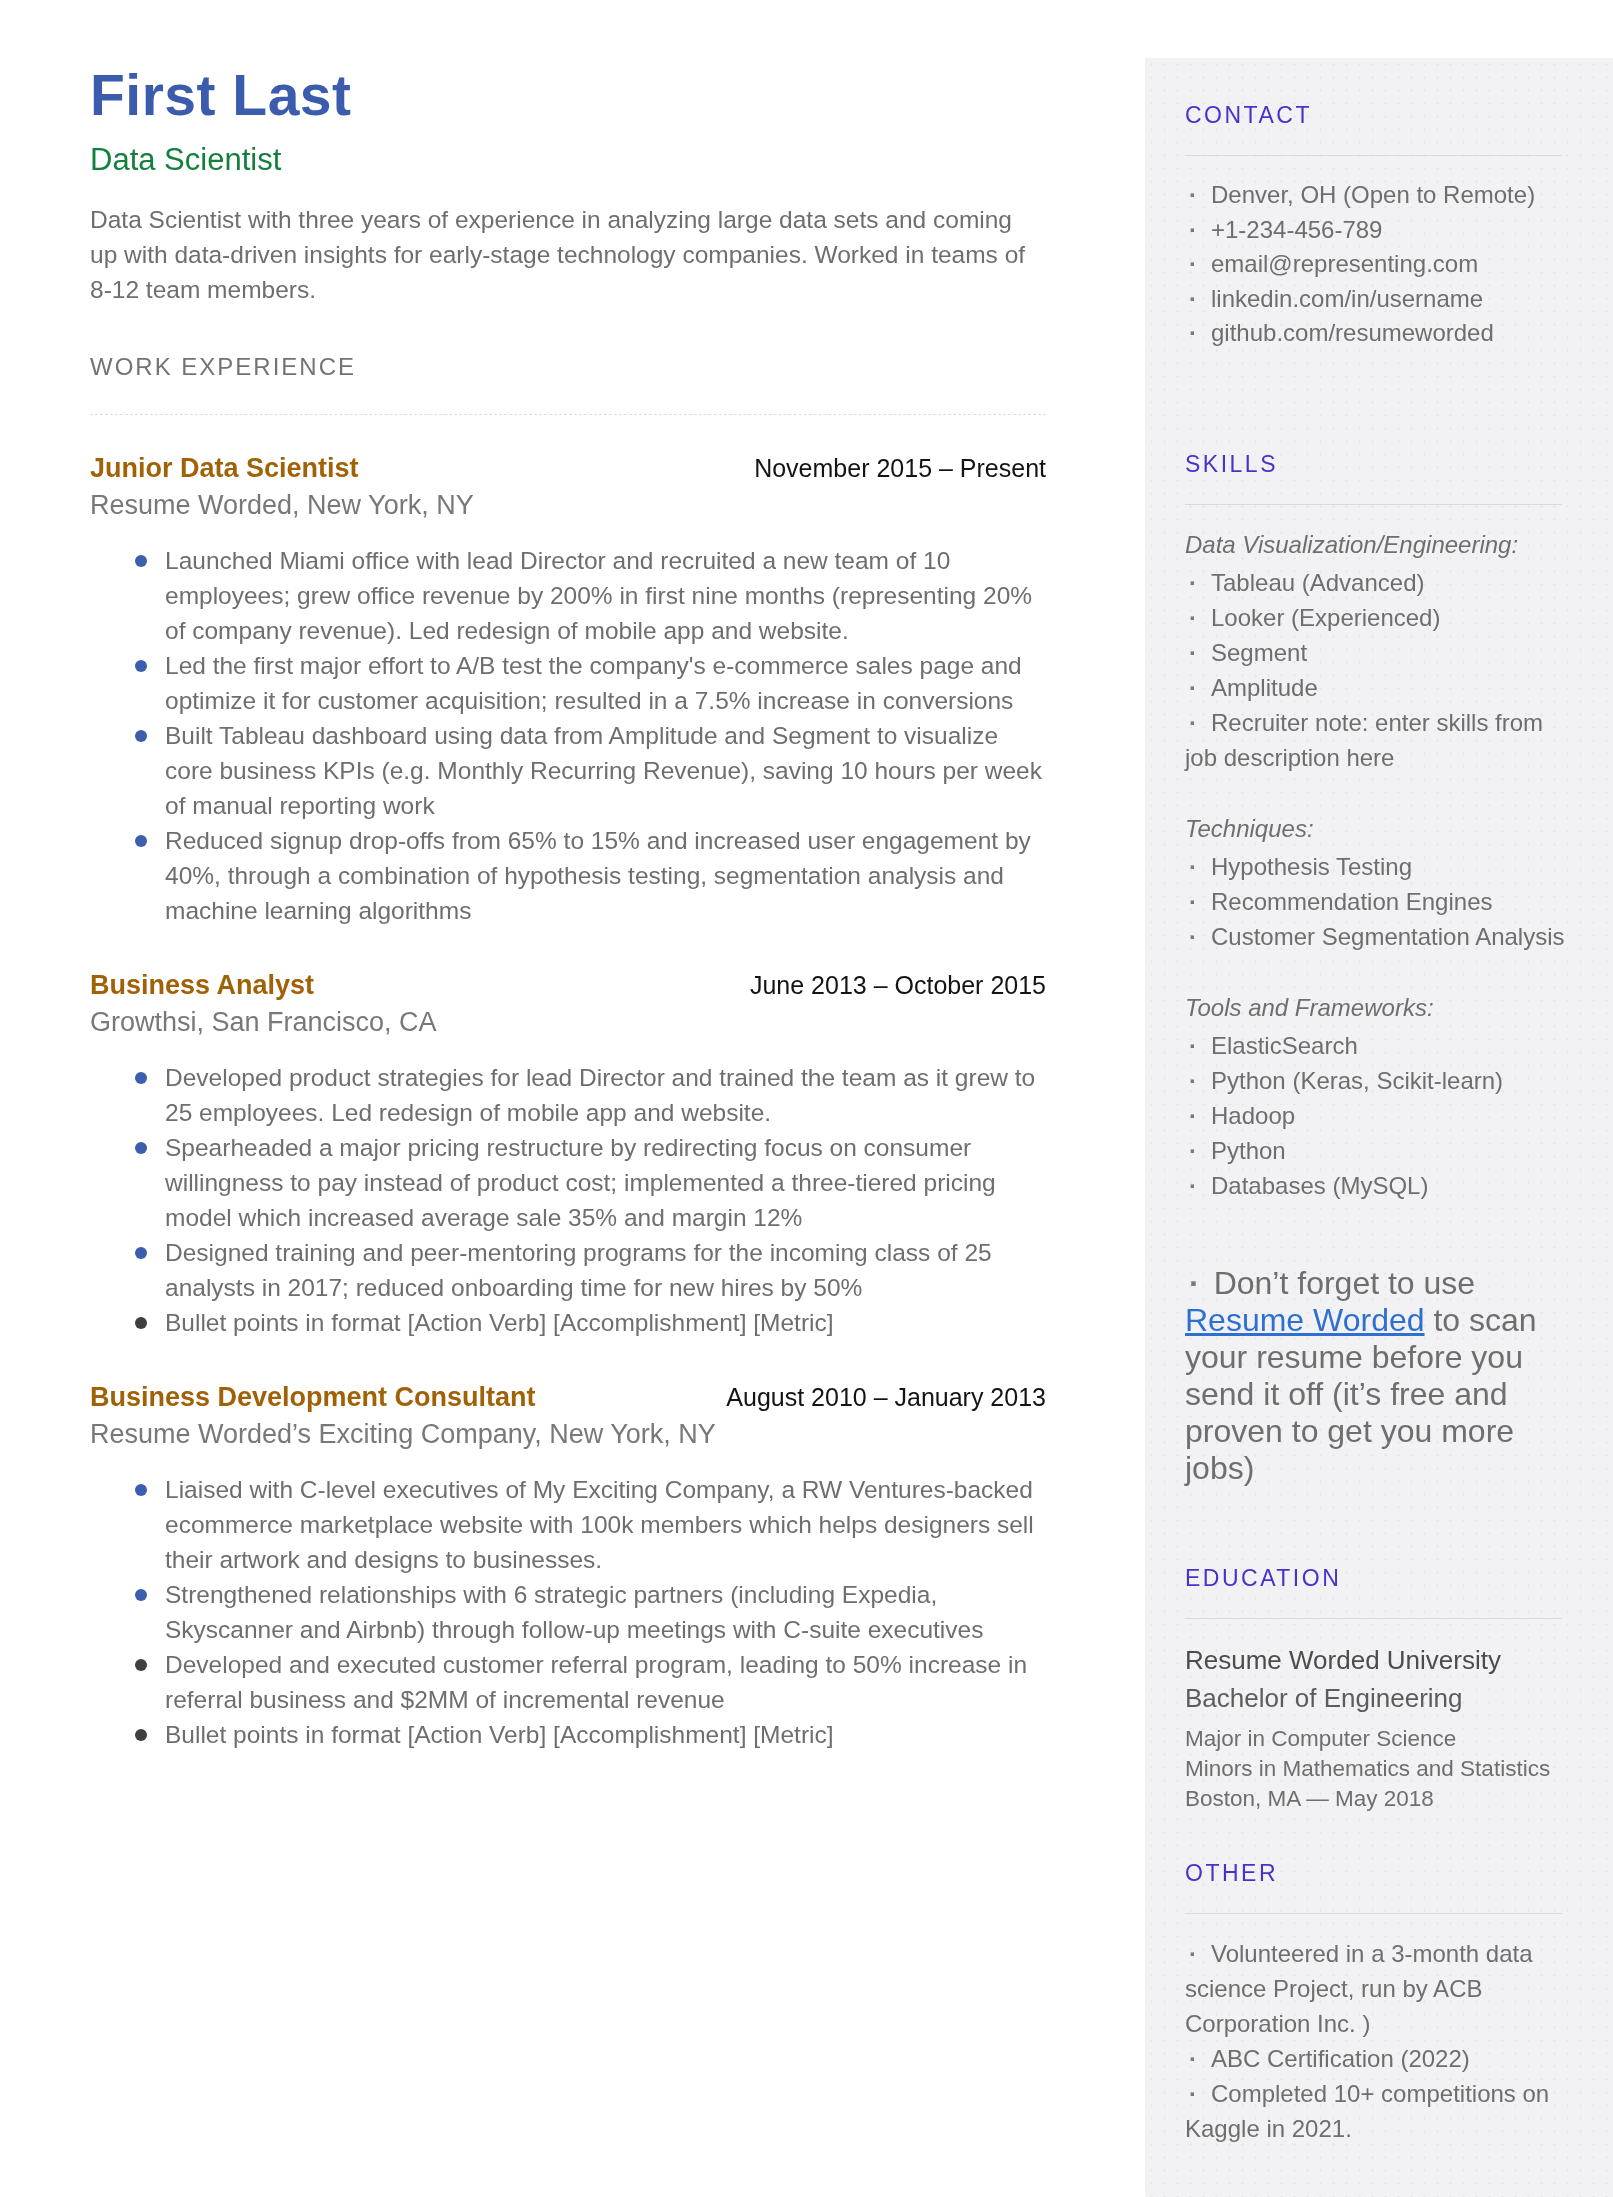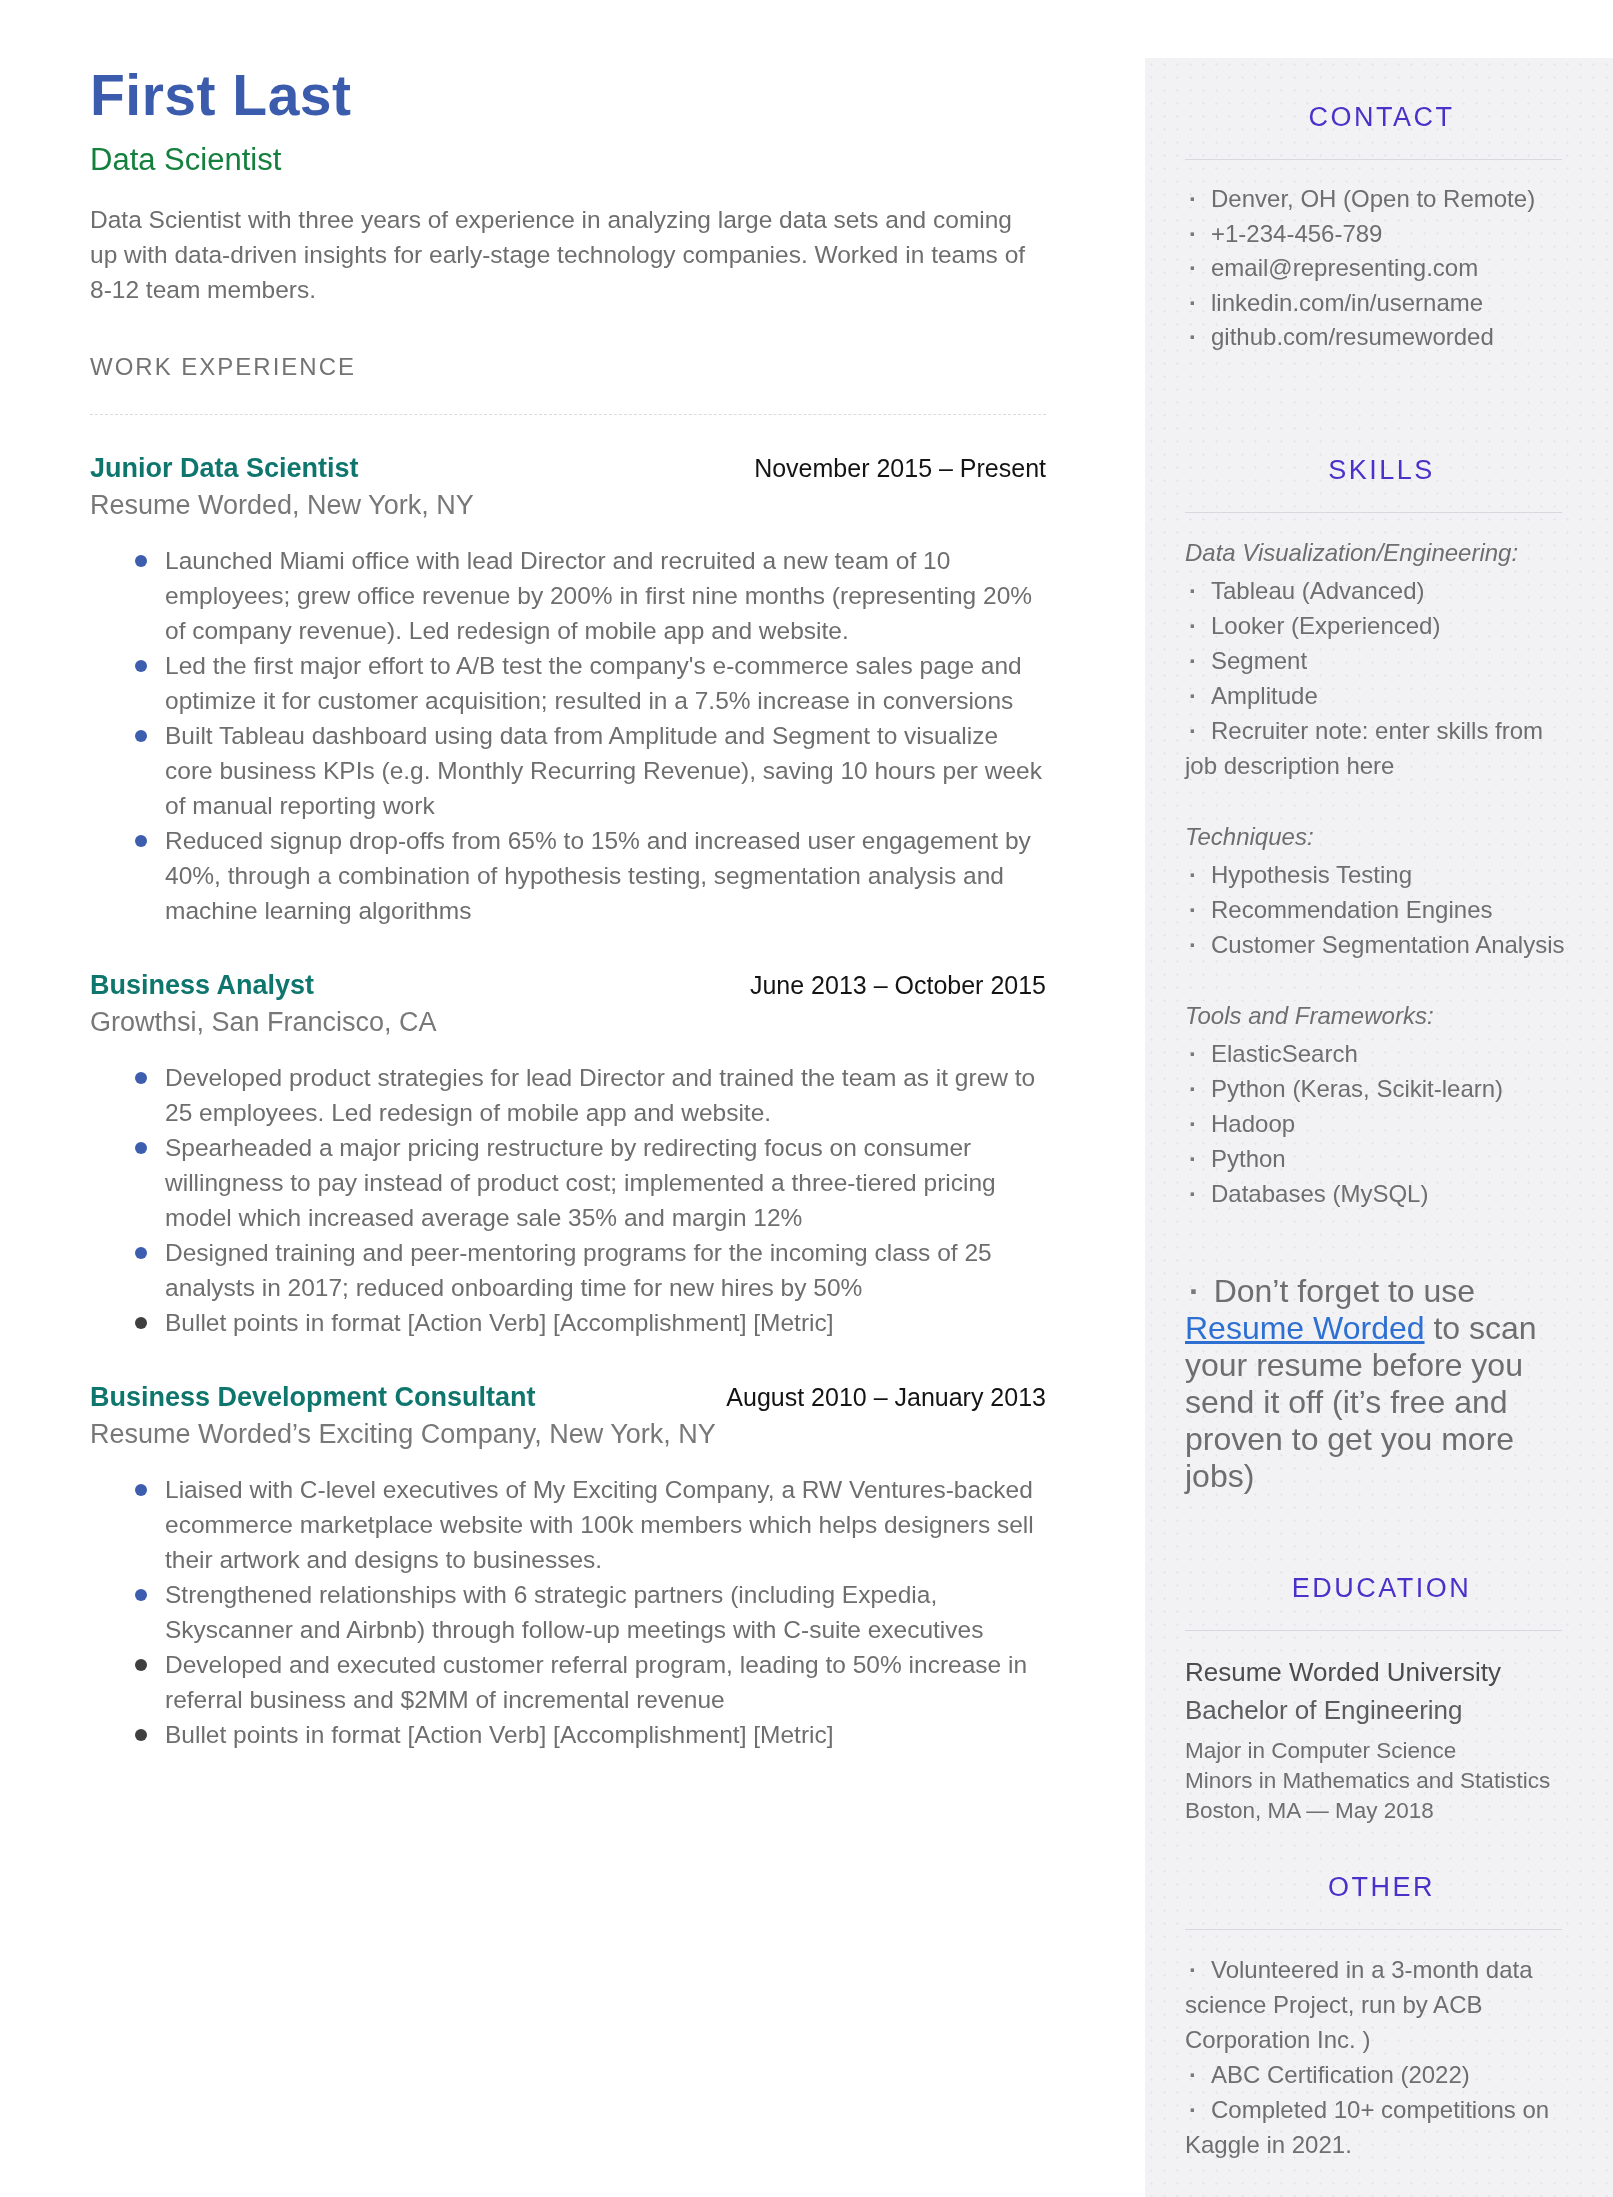--- a/index.html
+++ b/index.html
@@ -8,34 +8,34 @@
   
   .main{position:absolute;left:62px;top:0;width:956px;}
   .name{margin-top:64px;font-size:57px;line-height:1.12;font-weight:700;color:#3b5bad;letter-spacing:0.5px;}
   .subtitle{margin-top:14px;font-size:31px;color:#15803d;}
   .summary{margin-top:24px;font-size:24.5px;line-height:35px;color:#6e6e6e;}
   .sec-heading{margin-top:46px;font-size:24px;font-weight:500;letter-spacing:2px;color:#737373;}
   .main-divider{margin-top:33px;border-top:1px dashed #dcdcdc;height:0;}
   .job{margin-top:38px;}
   .job + .job{margin-top:42px;}
   .job-header{display:flex;justify-content:space-between;align-items:baseline;}
-  .job-title{font-size:27px;font-weight:700;color:#0f766e;}
+  .job-title{font-size:27px;font-weight:700;color:#a16207;}
   .job-dates{font-size:25px;color:#141414;}
   .job-company{margin-top:6px;font-size:27px;color:#787878;}
   .bullets{margin-top:22px;}
   .bullet{display:flex;padding-left:45px;}
   .dot{flex:none;width:30px;padding-top:12px;}
   .dot i{display:block;width:12px;height:12px;border-radius:50%;background:#3d5dae;}
   .bullet.dark .dot i{background:#3f3f3f;}
   .btext{font-size:24.5px;line-height:35px;color:#6e6e6e;}
   
   .sidebar{position:absolute;left:1117px;top:58px;width:473px;height:2139px;box-sizing:border-box;
            padding:44px 40px 0 40px;background-color:#f2f2f4;
            background-image:radial-gradient(#e7e7eb 1.1px,transparent 1.1px);background-size:13px 13px;}
-  .sb-heading{font-size:27px;font-weight:500;letter-spacing:2.5px;color:#4b30ca;text-align:center;}
+  .sb-heading{font-size:23px;font-weight:500;letter-spacing:2.5px;color:#4b30ca;}
   .sb-divider{margin-top:26px;border-top:1px solid #d9d9dd;height:0;width:96%;}
   .sb-list{margin-top:22px;font-size:24px;line-height:34.5px;color:#6e6e6e;}
   .sb-item{margin:0;}
   .mdot{display:inline-block;padding-left:4px;margin-right:14px;color:#7a7a7a;font-weight:700;}
   .sb-group-label{margin-top:26px;font-size:24px;font-style:italic;color:#6e6e6e;}
   .sb-group-label.gap{margin-top:40px;}
   .sb-group .sb-list{margin-top:6px;}
   .sb-note{margin-top:62px;font-size:32px;line-height:37px;color:#6e6e6e;}
   .sb-note a{color:#2e6fd2;text-decoration:underline;cursor:pointer;}
   .sb-sec{margin-top:0;}

